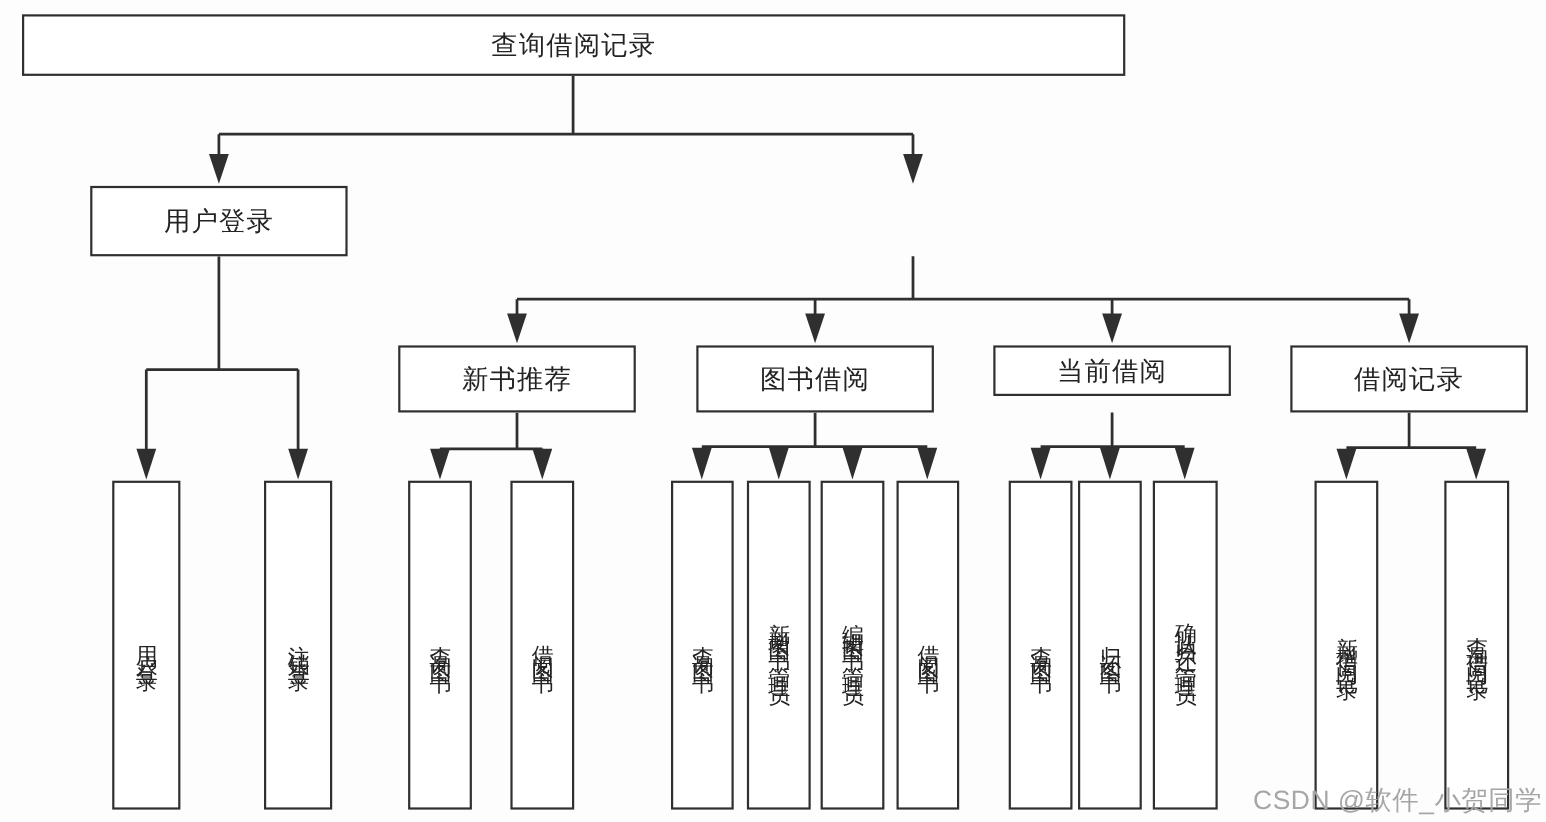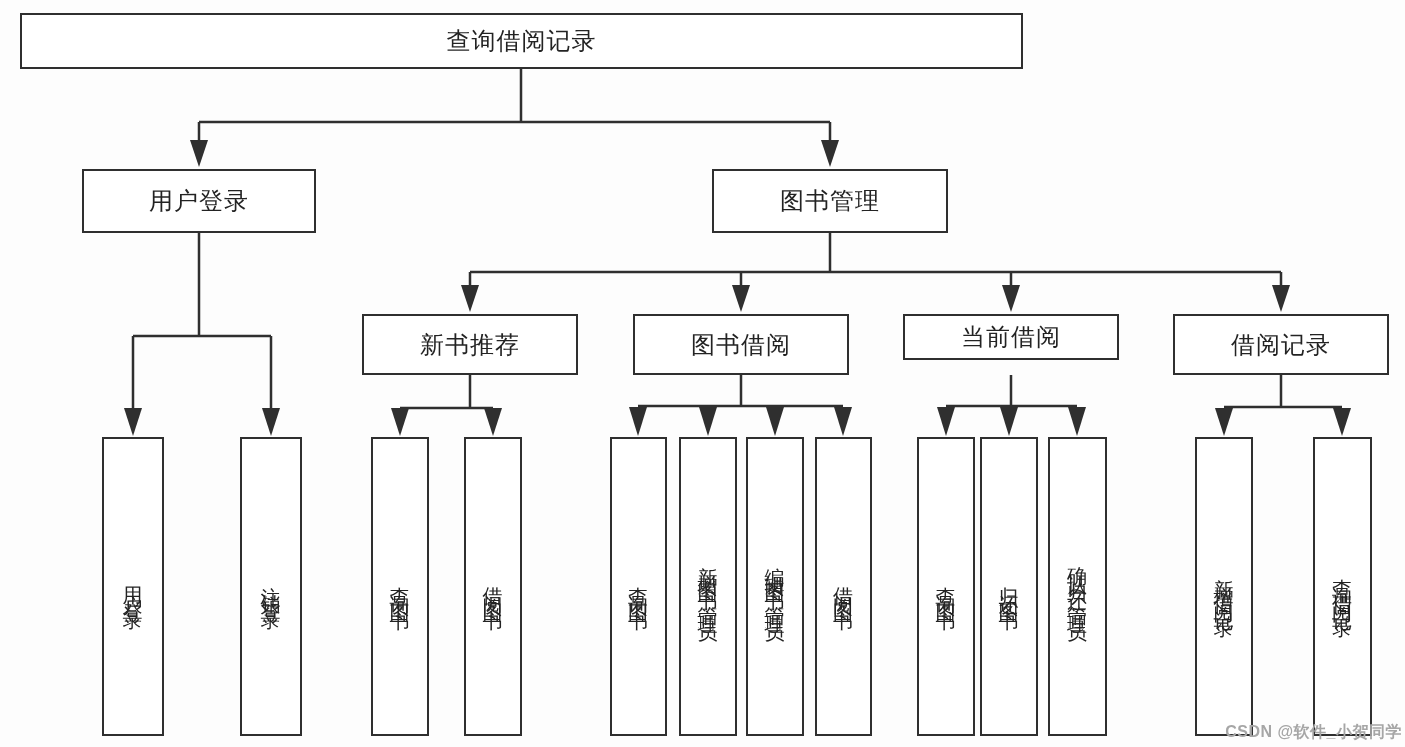--- a/index.html
+++ b/index.html
@@ -37,21 +37,21 @@
   .n-f6{left:679px;top:437px;width:58px;height:299px;}
   .n-f7{left:746px;top:437px;width:58px;height:299px;}
   .n-f8{left:815px;top:437px;width:57px;height:299px;}
   .n-f9{left:917px;top:437px;width:58px;height:299px;}
   .n-f10{left:980px;top:437px;width:58px;height:299px;}
   .n-f11{left:1048px;top:437px;width:59px;height:299px;}
   .n-f12{left:1195px;top:437px;width:58px;height:299px;}
   .n-f13{left:1313px;top:437px;width:59px;height:299px;}
   .watermark{
     position:absolute;right:3px;bottom:4px;z-index:5;
-    font-size:16px;color:#a6a6a6;letter-spacing:.5px;white-space:nowrap;font-weight:bold;
+    font-size:24px;color:#a6a6a6;letter-spacing:.5px;white-space:nowrap;
   }
 </style>
 </head>
 <body>
 
 <div class="stage">
 
   <svg width="1405" height="747" viewBox="0 0 1405 747">
     <g stroke="#2f2f2f" stroke-width="2.5" fill="none">
 
@@ -88,21 +88,20 @@
       <polygon points="1000,407 1018,407 1009,436"></polygon>
       <polygon points="1068,407 1086,407 1077,436"></polygon>
       <polygon points="1215,408 1233,408 1224,436"></polygon>
       <polygon points="1333,408 1351,408 1342,436"></polygon>
     </g>
   </svg>
 
   <div class="box n-root hlabel">查询借阅记录</div>
 
   <div class="box n-l2a hlabel">用户登录</div>
-  <div class="box n-l2b hlabel">图书管理</div>
 
   <div class="box n-l3b hlabel">图书借阅</div>
   <div class="box n-l3a hlabel">新书推荐</div>
   <div class="box n-l3c hlabel">当前借阅</div>
   <div class="box n-l3d hlabel">借阅记录</div>
 
   <div class="box n-f1 leaf">用户登录</div>
   <div class="box n-f2 leaf">注销登录</div>
 
   <div class="box n-f3 leaf">查询图书</div>

